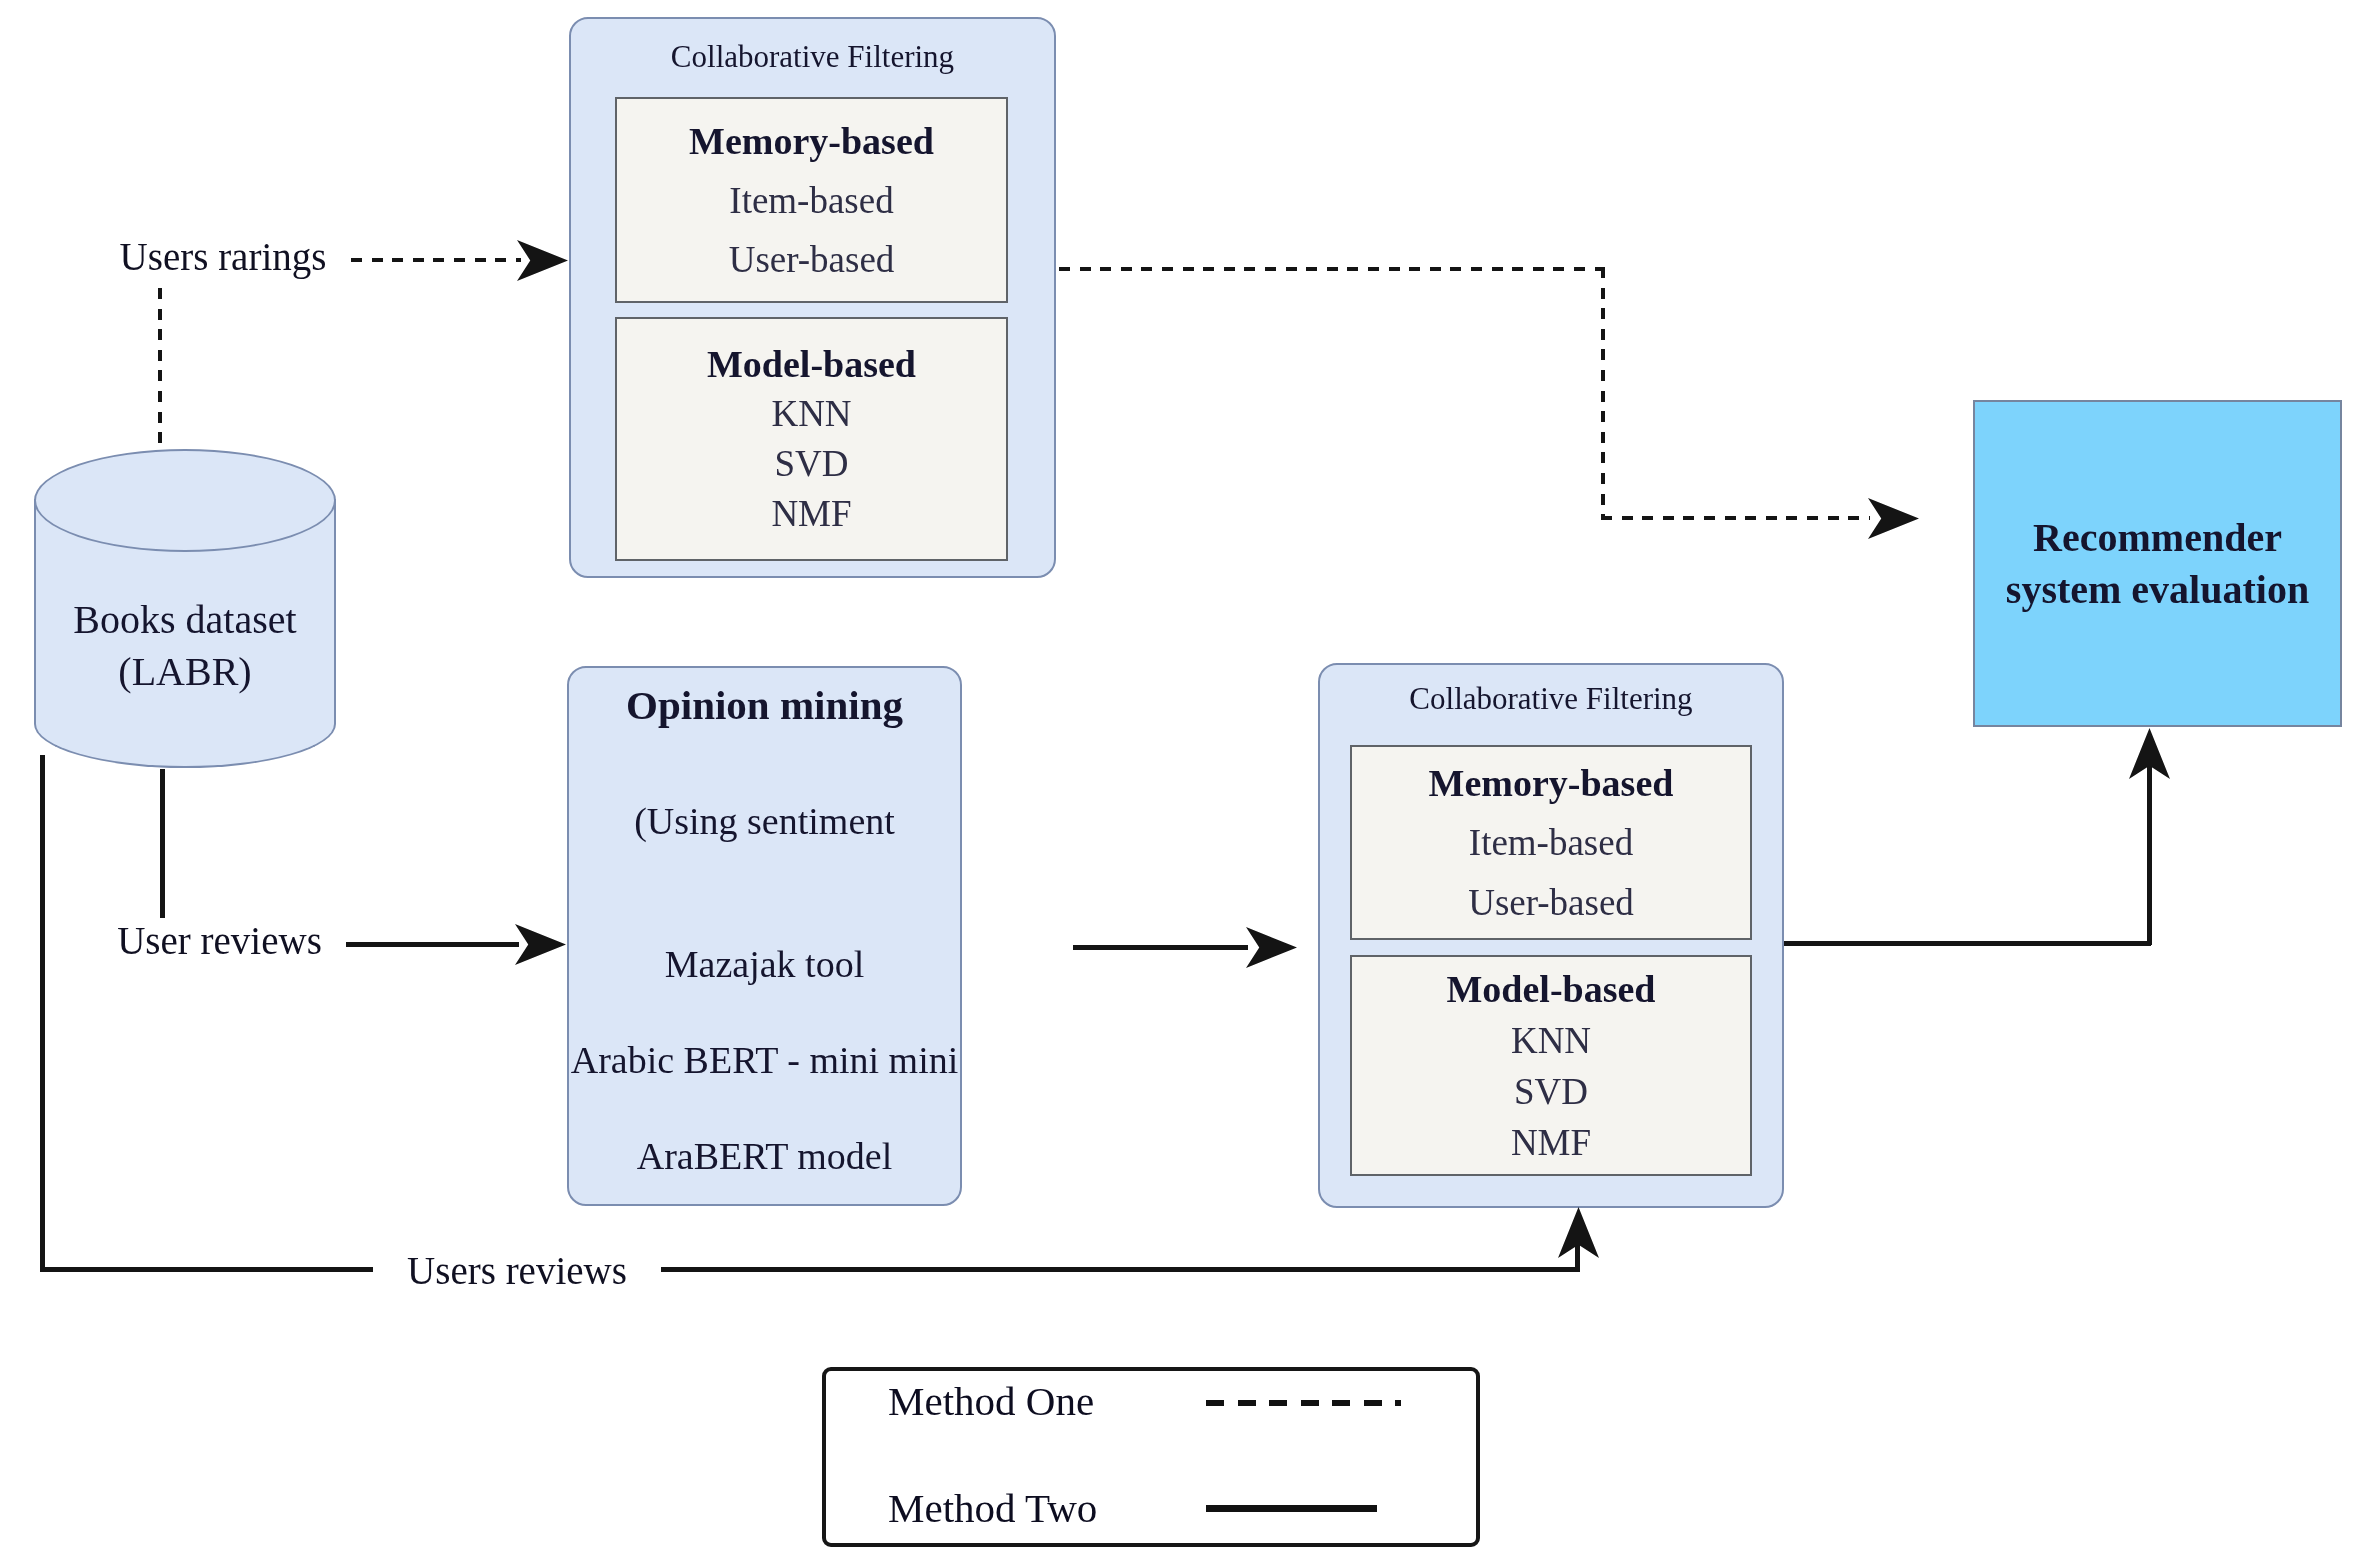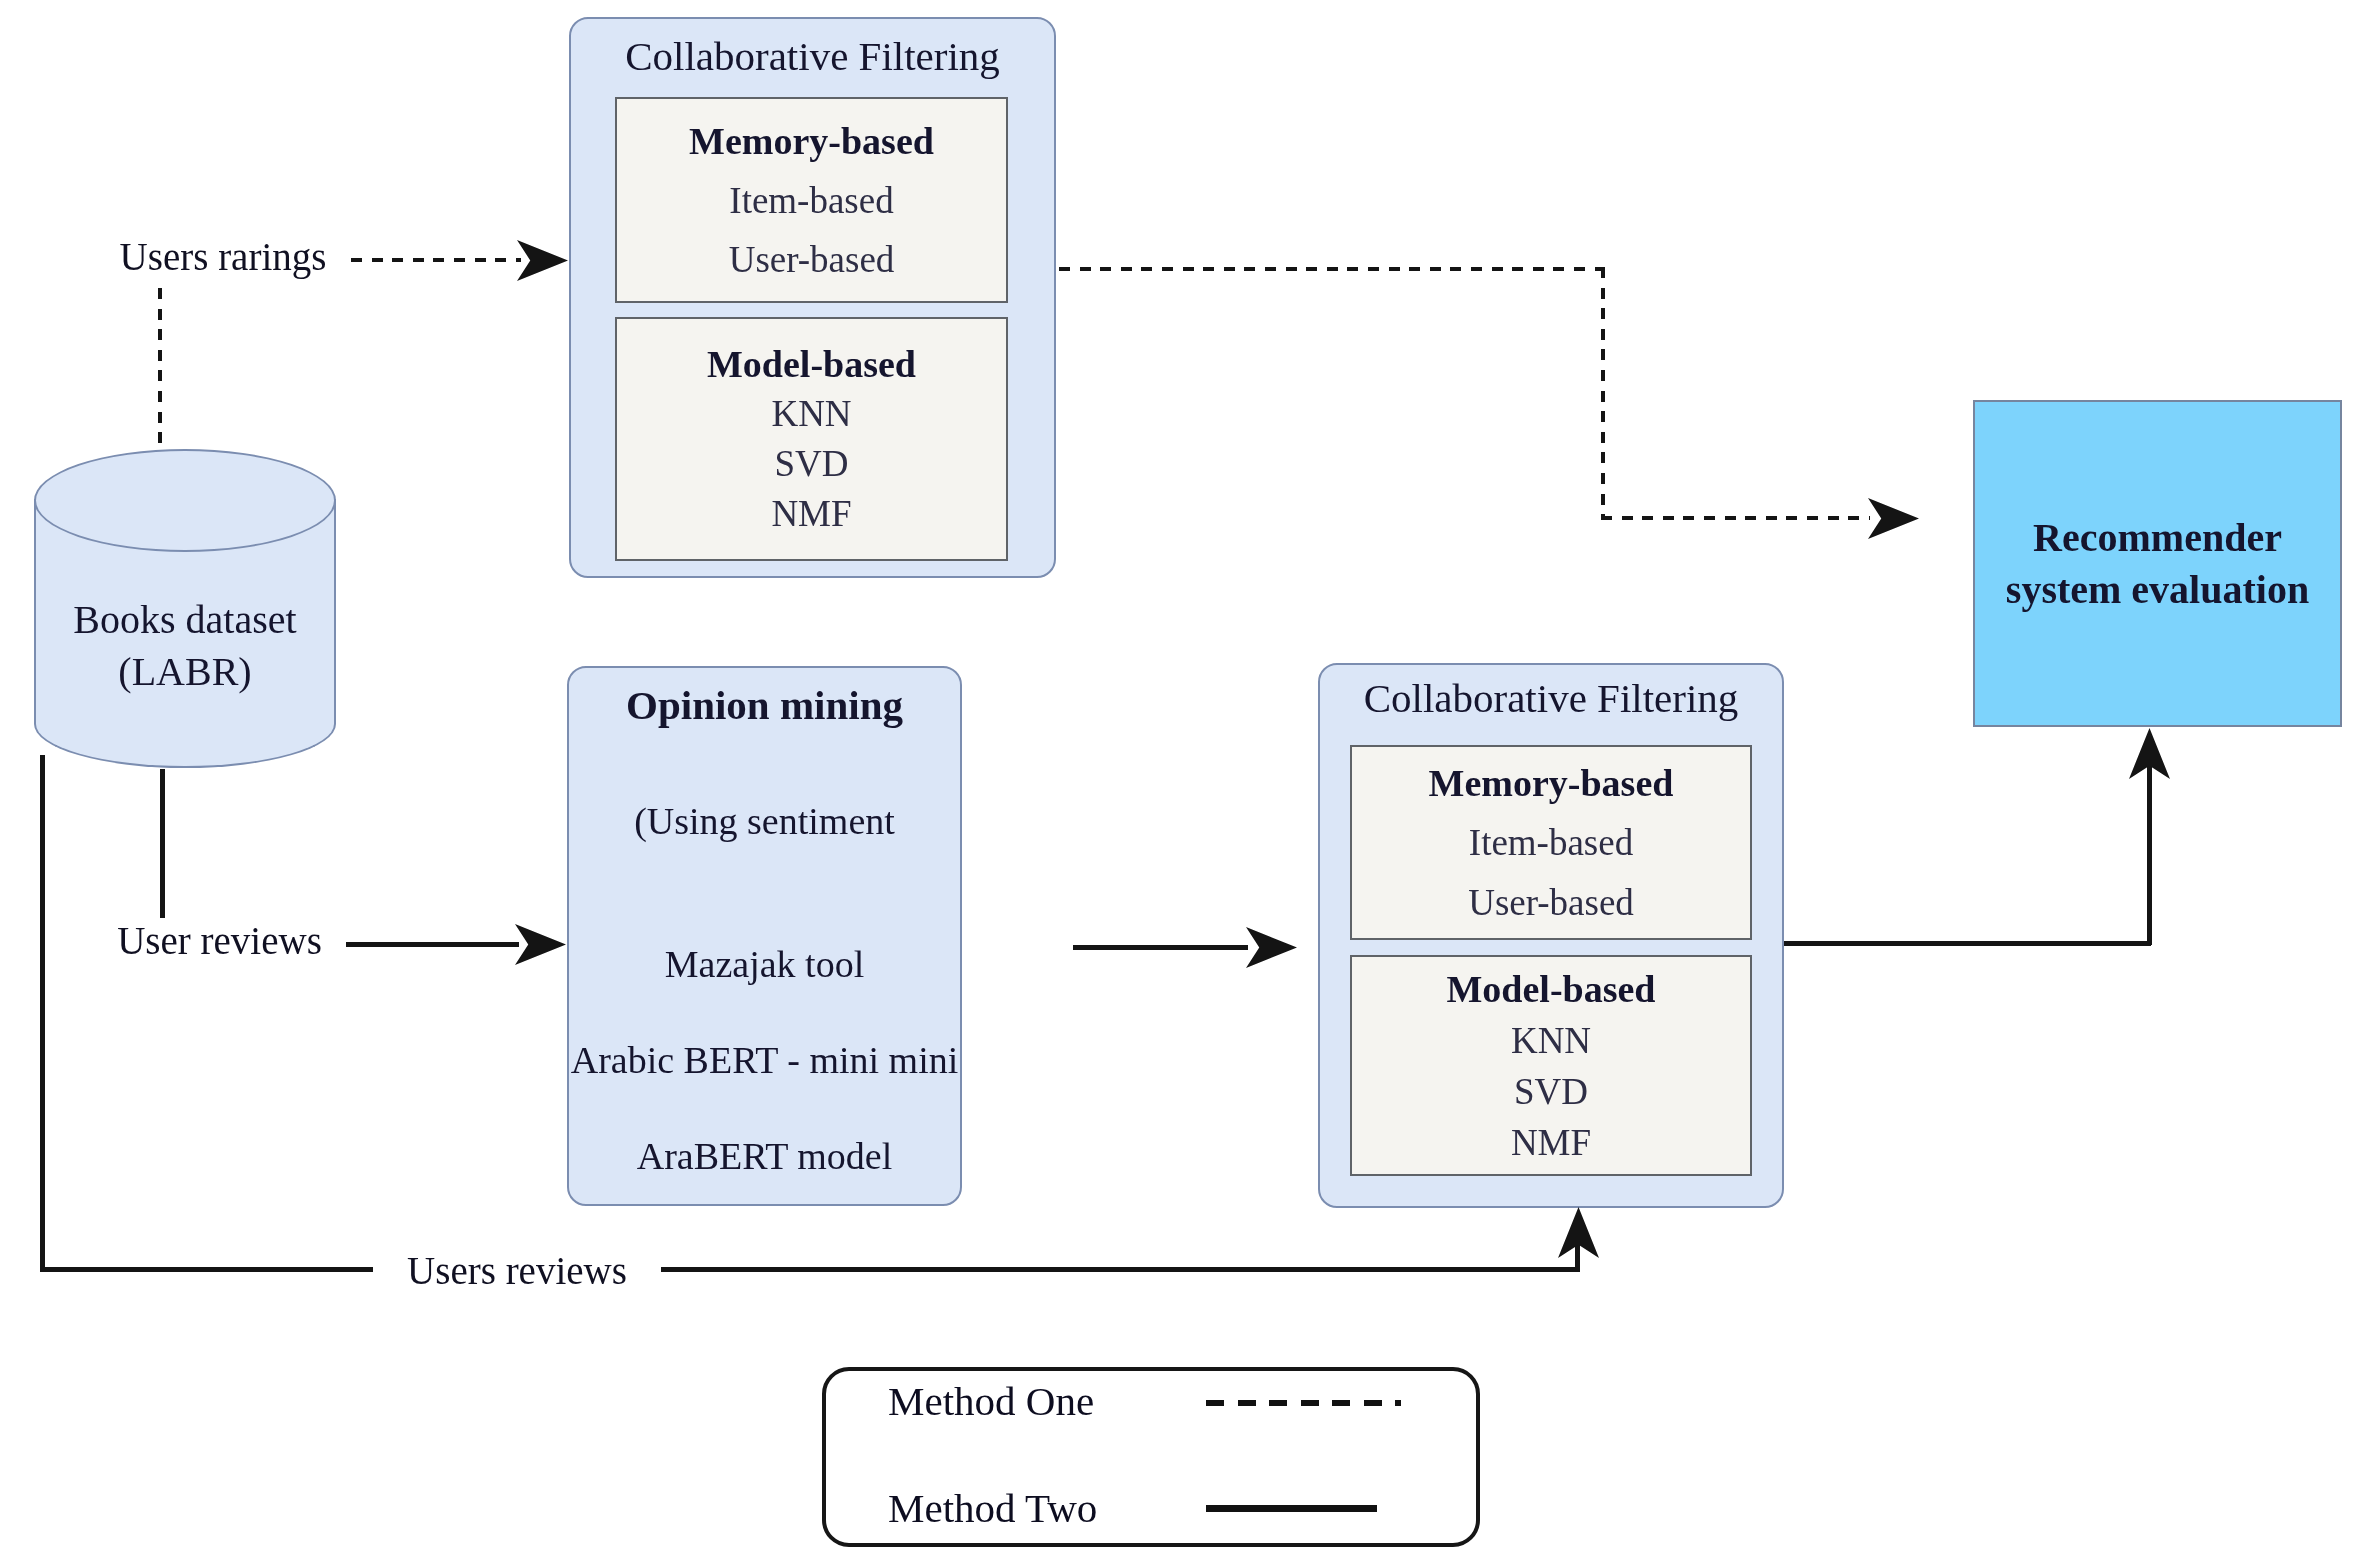--- a/index.html
+++ b/index.html
@@ -4,21 +4,21 @@
 <style>
   html,body{margin:0;padding:0;background:#ffffff;}
   #canvas{position:relative;width:2366px;height:1568px;background:#ffffff;overflow:hidden;
           font-family:"Liberation Serif","DejaVu Serif",serif;color:#15152e;}
 
   
   .bluebox{position:absolute;background:#dbe6f7;border:2.1px solid #7b8db0;border-radius:19px;box-sizing:border-box;}
   .squarebox{position:absolute;background:#7dd3fc;border:2.7px solid #76859f;box-sizing:border-box;font-weight:bold;}
   .innerbox{position:absolute;background:#f5f4f0;border:2.1px solid #5f6368;box-sizing:border-box;
             display:flex;flex-direction:column;justify-content:center;text-align:center;}
-  .cf-title{text-align:center;font-size:41px;line-height:45px;}
+  .cf-title{text-align:center;font-size:31px;line-height:45px;}
   .inner-head{font-size:38px;font-weight:bold;}
   .inner-item{font-size:37px;color:#2e2e45;text-align:center;}
   .lh86{line-height:59px;} .lh73{line-height:50px;} .lh88{line-height:60px;} .lh74{line-height:51px;}
 
   
   .cyl-top{position:absolute;left:34px;top:449px;width:302px;height:103px;background:#dbe6f7;
            border:2.1px solid #7b8db0;border-radius:50%;box-sizing:border-box;z-index:3;}
   .cyl-body{position:absolute;left:34px;top:499px;width:302px;height:269px;background:#dbe6f7;
             border:2.1px solid #7b8db0;border-top:none;border-radius:0 0 50% 50% / 0 0 44px 44px;
             box-sizing:border-box;z-index:2;display:flex;flex-direction:column;justify-content:center;
@@ -38,21 +38,21 @@
   .head-r{position:absolute;width:51px;height:41px;background:#141414;
           clip-path:polygon(0% 0%,100% 50%,0% 100%,26% 50%);}
   .head-u{position:absolute;width:41px;height:51px;background:#141414;
           clip-path:polygon(50% 0%,100% 100%,50% 74%,0% 100%);}
 
   
   .op-row{position:absolute;left:0;width:100%;text-align:center;font-size:38px;line-height:47px;}
 
   
   #legend{position:absolute;left:822px;top:1367px;width:658px;height:180px;background:#ffffff;
-          border:4.1px solid #161616;border-radius:27px;box-sizing:border-box;}
+          border:4.1px solid #161616;border-radius:9px;box-sizing:border-box;}
   .legend-text{position:absolute;font-size:41px;line-height:44px;color:#0d0d20;}
   .legend-dash{position:absolute;height:6.2px;background:repeating-linear-gradient(to right,#111 0 18px,transparent 18px 31.5px);}
   .legend-solid{position:absolute;height:6.9px;background:#111;}
 </style>
 </head>
 <body>
 
 <div id="canvas">
 
   <div class="cyl-top"></div>

